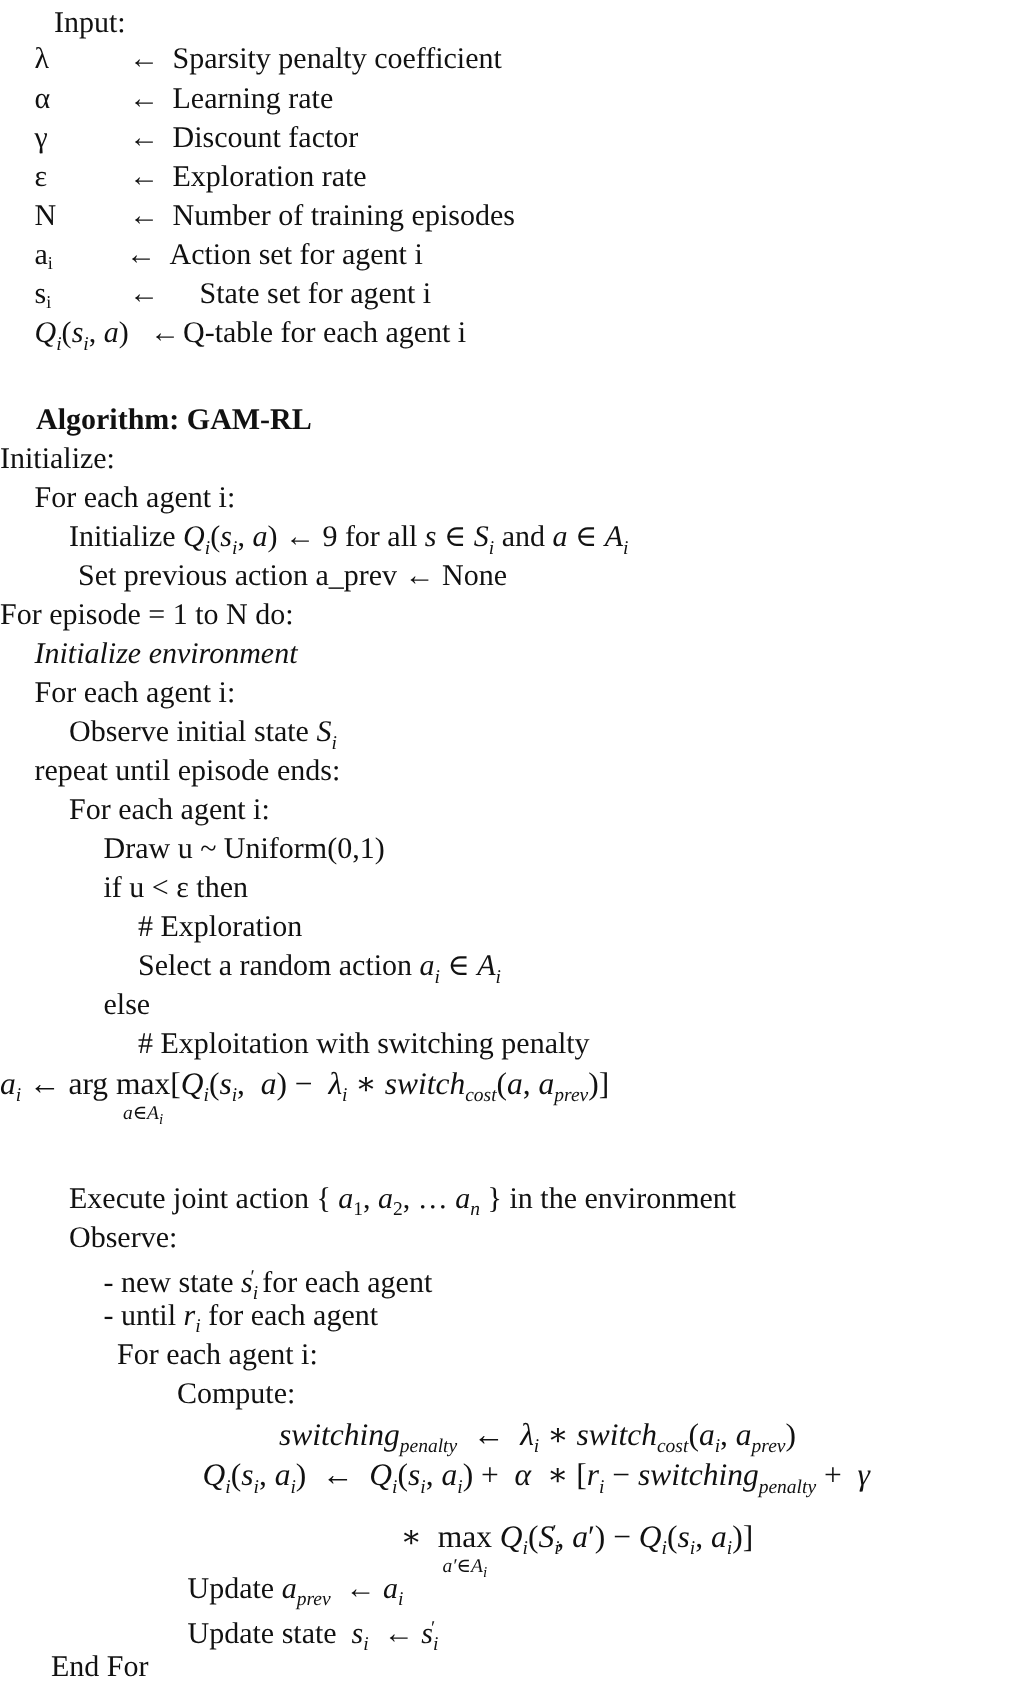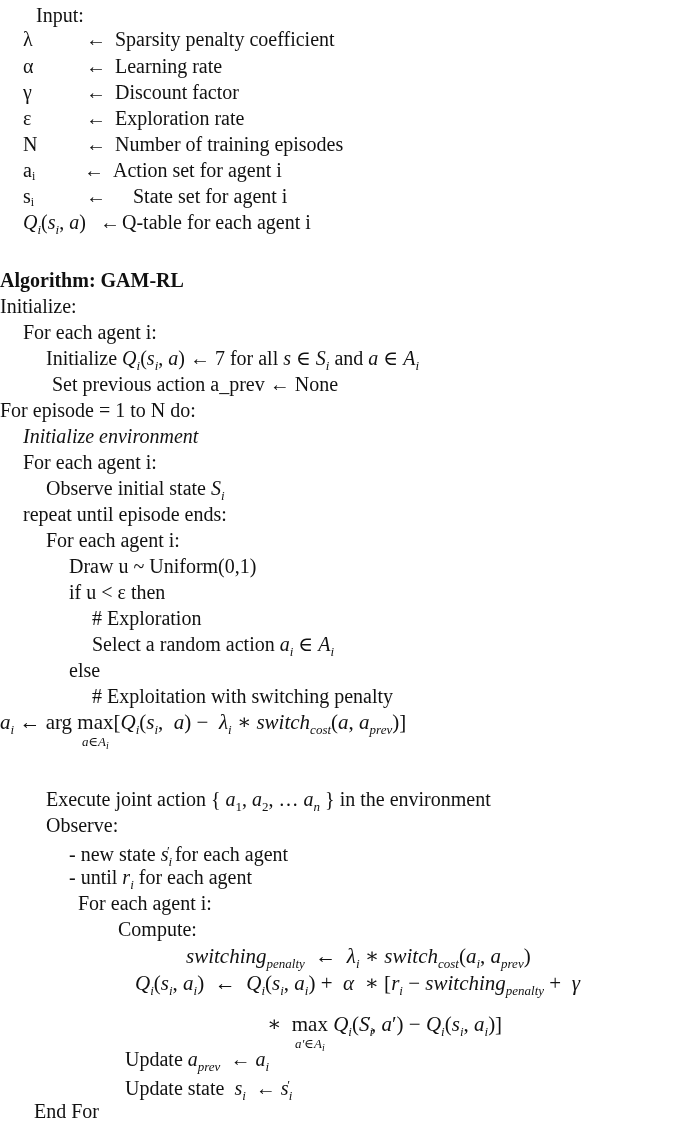--- a/index.html
+++ b/index.html
@@ -5,21 +5,21 @@
   html, body { margin: 0; padding: 0; background: #ffffff; }
   body {
     width: 685px; height: 1124px; position: relative; overflow: hidden;
     font-family: "Liberation Serif", "DejaVu Serif", serif;
     color: #111111;
     font-size: 20px;
   }
   .ln { position: absolute; white-space: nowrap; line-height: 22px; }
   .m { font-style: italic; }
   .sub { font-size: 13px; vertical-align: -5px; font-style: italic; }
-  .b { font-weight: bold; }
+  .b { font-weight: bold; padding-left: 24px; }
   .limits { display: inline-block; position: relative; text-align: center; }
   .limits .under { position: absolute; left: 0; right: 0; top: 20px; font-size: 13px; font-style: italic; text-align: center; }
 </style>
 </head>
 <body>
 
 <div class="ln" style="left:0;top:4px;padding-left:36px;">Input:</div>
 
 <div>
   <span class="ln" style="left:23px;top:28px;">λ</span>
@@ -60,21 +60,21 @@
   <span class="ln m" style="left:23px;top:211px;"><span>Q</span><span class="sub">i</span><span style="font-style:normal">(</span><span>s</span><span class="sub">i</span><span style="font-style:normal">,</span> <span>a</span><span style="font-style:normal">)</span></span>
   <span class="ln" style="left:100px;top:211px;">←</span>
   <span class="ln" style="left:122px;top:211px;">Q-table for each agent i</span>
 </div>
 
 <div class="ln b" style="left:0;top:269px;">Algorithm: GAM-RL</div>
 <div class="ln" style="left:0;top:295px;">Initialize:</div>
 <div class="ln" style="left:23px;top:321px;">For each agent i:</div>
 
 <div class="ln" style="left:46px;top:347px;">
-  <span>Initialize </span><span class="m">Q</span><span class="sub">i</span>(<span class="m">s</span><span class="sub">i</span>, <span class="m">a</span>)<span> ← 7 for all </span><span class="m">s</span> ∈ <span class="m">S</span><span class="sub">i</span><span> and </span><span class="m">a</span> ∈ <span class="m">A</span><span class="sub">i</span>
+  <span>Initialize </span><span class="m">Q</span><span class="sub">i</span>(<span class="m">s</span><span class="sub">i</span>, <span class="m">a</span>)<span> ← 9 for all </span><span class="m">s</span> ∈ <span class="m">S</span><span class="sub">i</span><span> and </span><span class="m">a</span> ∈ <span class="m">A</span><span class="sub">i</span>
 </div>
 <div class="ln" style="left:52px;top:373px;">Set previous action a_prev ← None</div>
 
 <div class="ln" style="left:0;top:399px;">For episode = 1 to N do:</div>
 <div class="ln" style="left:23px;top:425px;font-style:italic;">Initialize environment</div>
 <div class="ln" style="left:23px;top:451px;">For each agent i:</div>
 <div class="ln" style="left:46px;top:477px;"><span>Observe initial state </span><span class="m">S</span><span class="sub">i</span></div>
 <div class="ln" style="left:23px;top:503px;">repeat until episode ends:</div>
 <div class="ln" style="left:46px;top:529px;">For each agent i:</div>
 <div class="ln" style="left:69px;top:555px;">Draw u ~ Uniform(0,1)</div>

